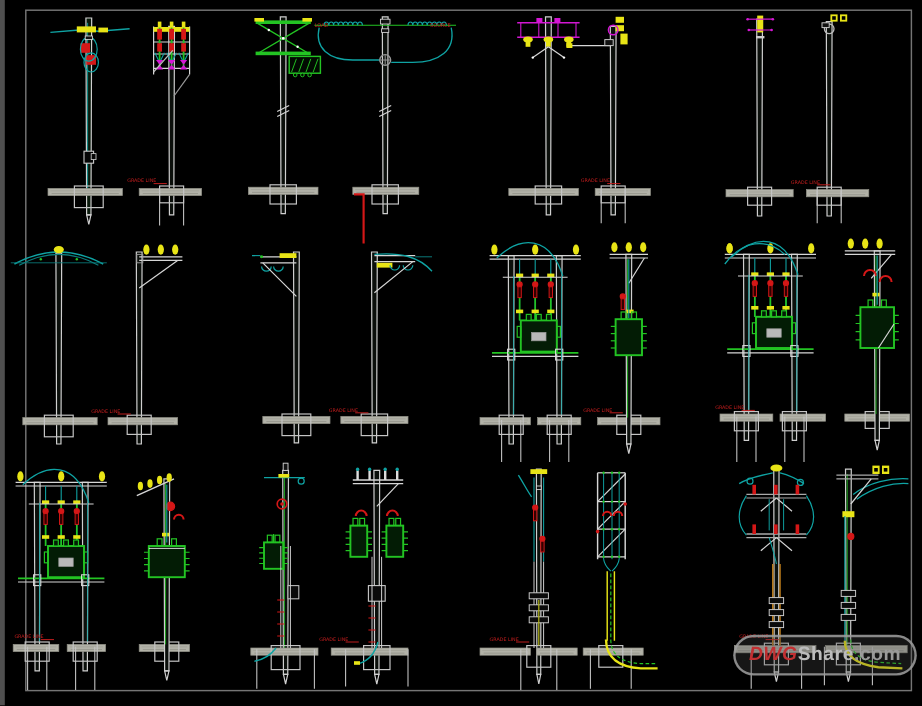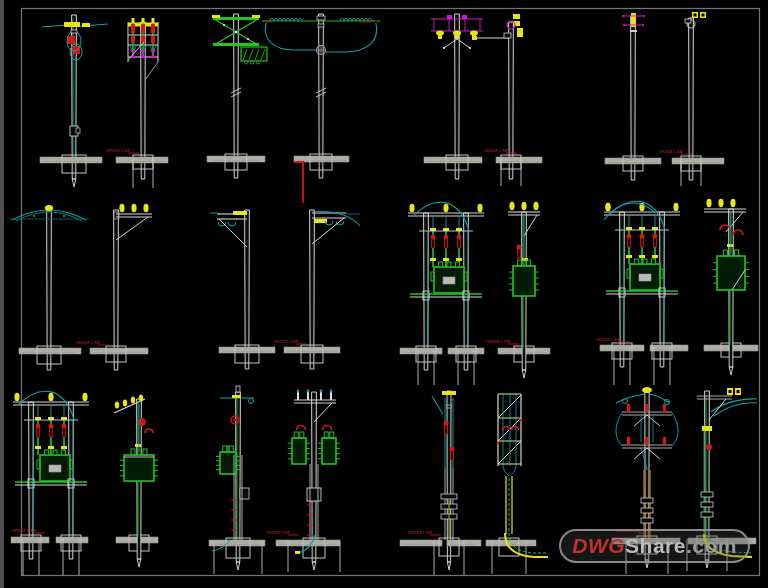--- a/index.html
+++ b/index.html
@@ -4,23 +4,23 @@
 <style>
   html,body{margin:0;padding:0;background:#000;}
   .stage{
     position:relative;width:768px;height:588px;background:#000;overflow:hidden;
     border-left:4px solid #505050;box-sizing:border-box;
     font-family:"Liberation Sans", sans-serif;
   }
   svg{position:absolute;left:0;top:0;}
   svg text{font-family:"DejaVu Sans", sans-serif;}
   .watermark{
-    position:absolute;right:18px;bottom:25px;height:30px;line-height:29px;
+    position:absolute;right:4px;bottom:25px;height:30px;line-height:29px;
     padding:0 11px;border:2px solid rgba(158,158,158,.85);border-radius:17px;
-    background:rgba(72,72,72,.30);font-size:21px;font-weight:bold;white-space:nowrap;
+    background:rgba(72,72,72,.30);font-size:16px;font-weight:bold;white-space:nowrap;
     letter-spacing:.5px;
     margin-top:14px;
   }
   .wm-dwg{color:#c23032;font-style:italic;}
   .wm-share{color:#bcbcbc;}
   .wm-com{color:#9a9a9a;}
 </style>
 </head>
 <body>
 

